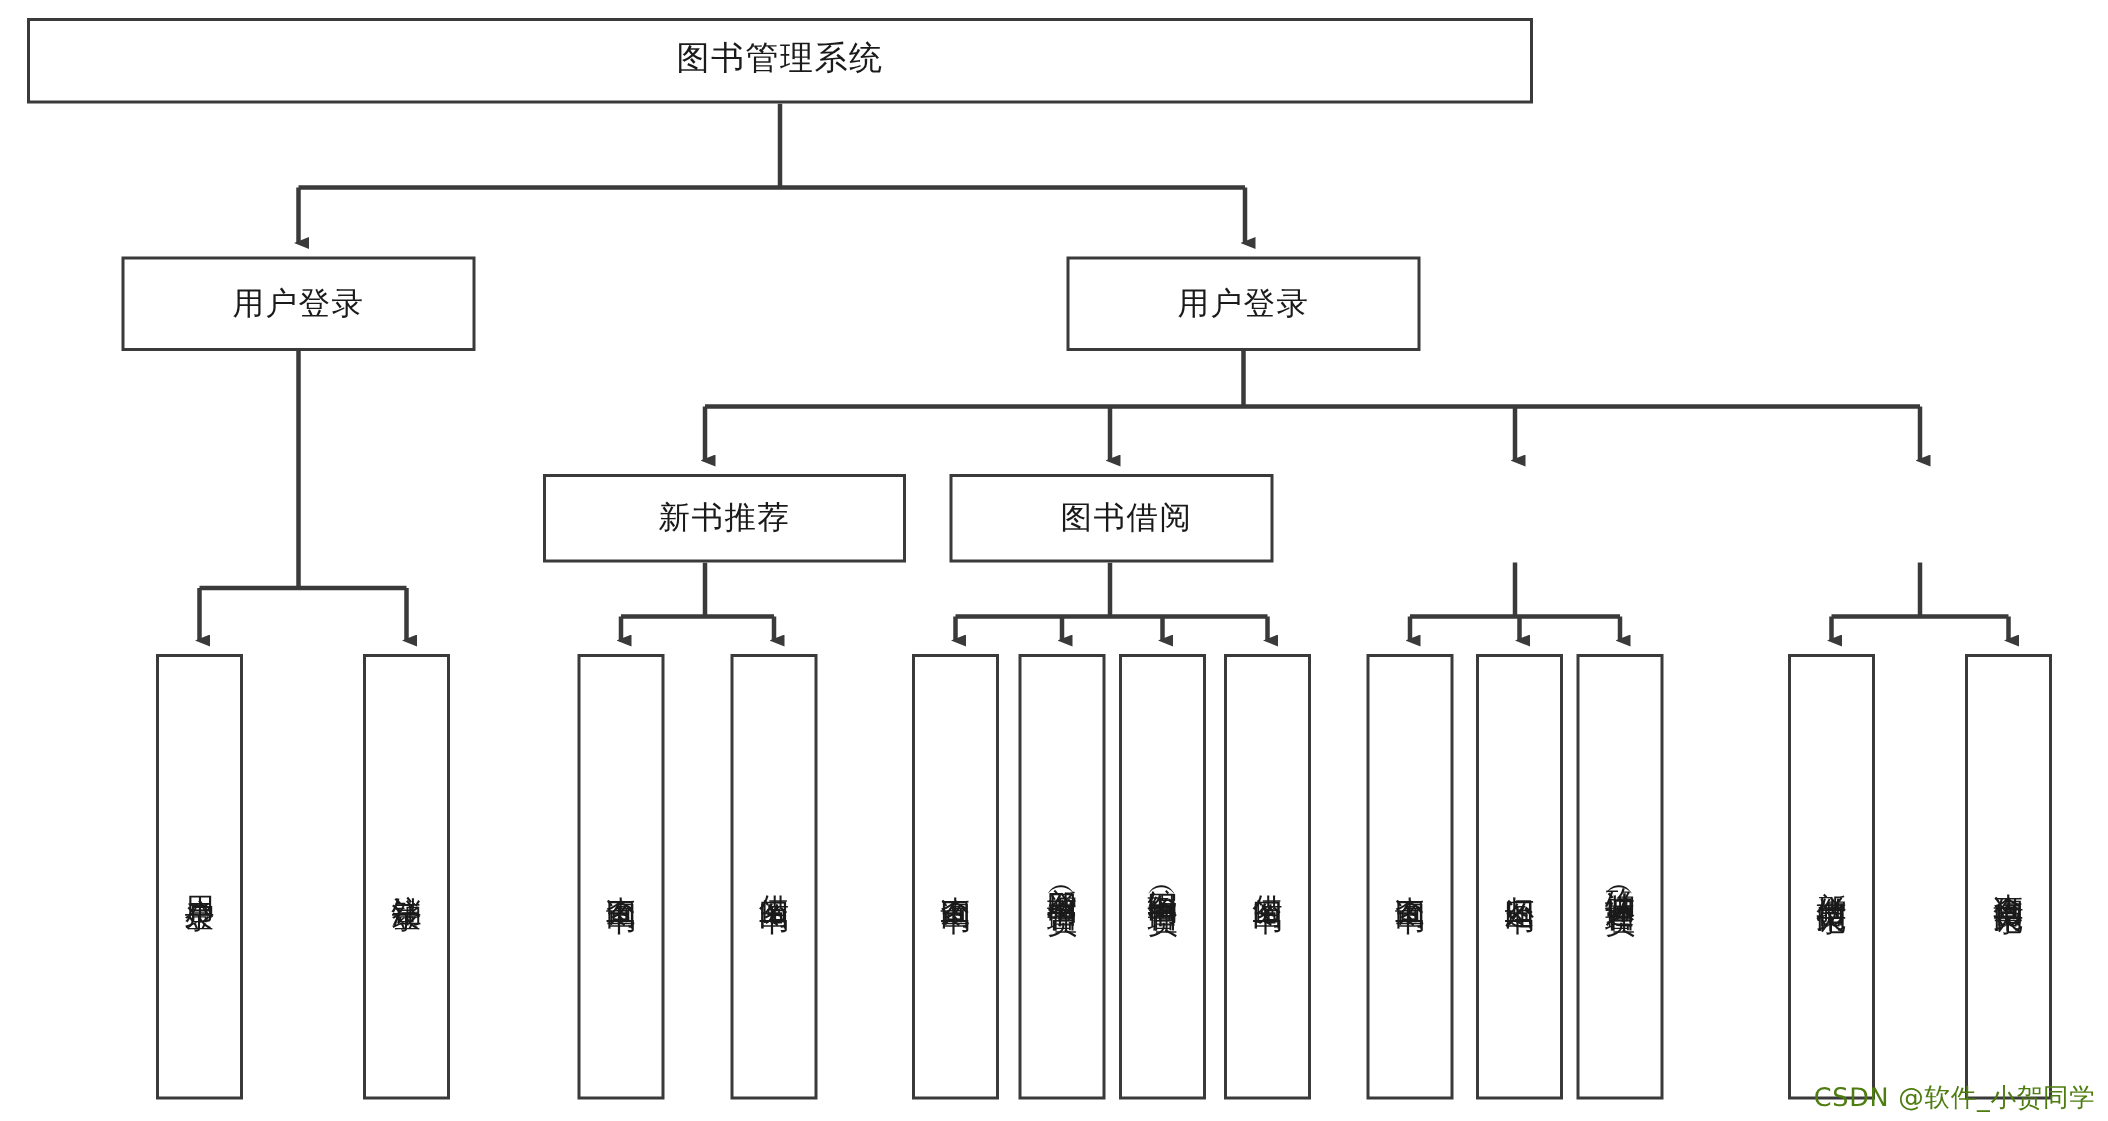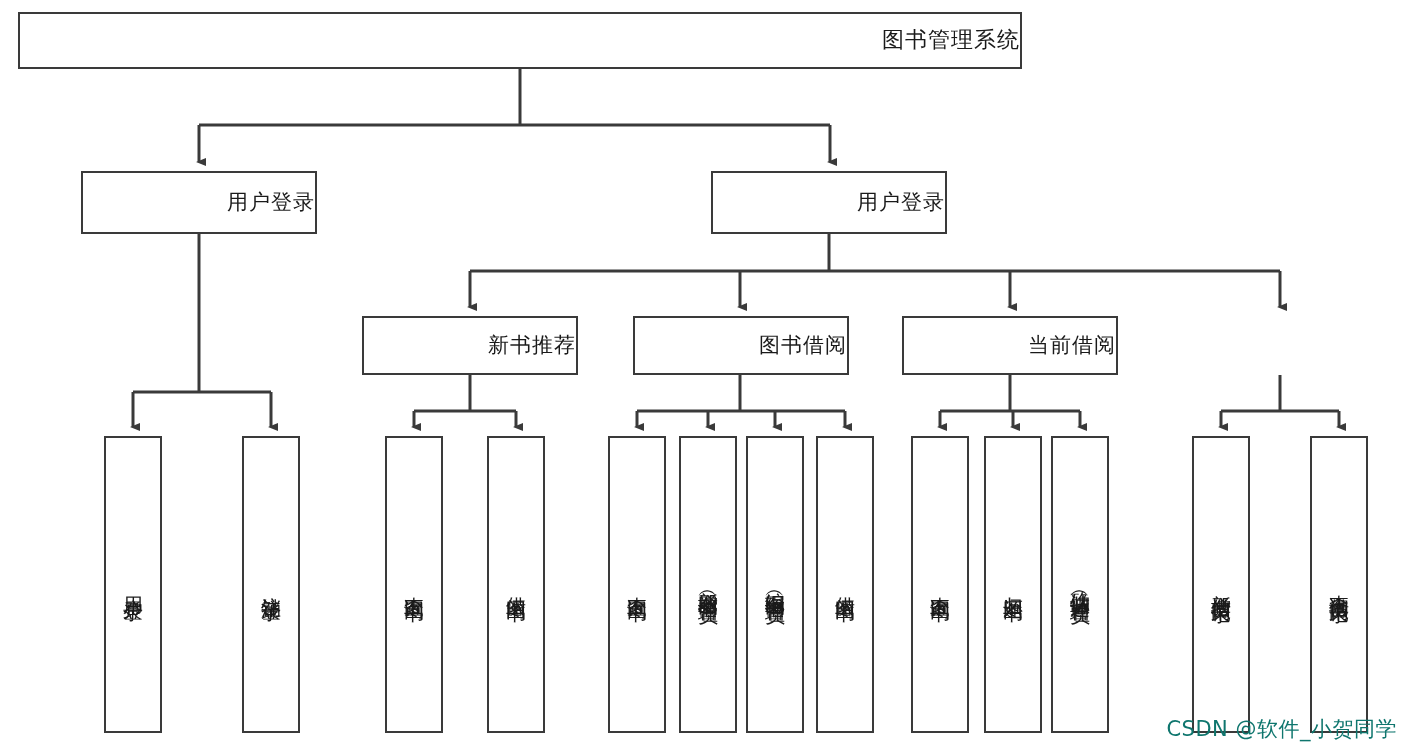--- a/index.html
+++ b/index.html
@@ -33,21 +33,20 @@
     background: #ffffff;
     display: flex;
     align-items: center;
     justify-content: center;
     color: #1a1a1a;
   }
   .node.horiz {
     font-size: 21px;
     letter-spacing: 1px;
     line-height: 1.2;
-    justify-content: flex-end;
   }
   .node.root {
     font-size: 22px;
   }
   .node.vert {
     align-items: center;
     justify-content: center;
     padding: 6px 0;
   }
   .vlabel {
@@ -59,22 +58,22 @@
     white-space: nowrap;
     text-align: center;
   }
   .hlabel {
     white-space: nowrap;
   }
   #watermark {
     position: absolute;
     right: 8px;
     bottom: 4px;
-    font-size: 21px;
-    color: #0f766e;
+    font-size: 17px;
+    color: #4d7c0f;
     letter-spacing: 0.5px;
     user-select: none;
     white-space: nowrap;
   }
 </style>
 </head>
 <body>
 
 <div id="canvas">
 
@@ -132,28 +131,25 @@
     <span class="hlabel">图书管理系统</span>
   </div>
 
   <div class="node horiz" style="left: 81px; top: 171px; width: 236px; height: 63px;">
     <span class="hlabel">用户登录</span>
   </div>
   <div class="node horiz" style="left: 711px; top: 171px; width: 236px; height: 63px;">
     <span class="hlabel">用户登录</span>
   </div>
 
-  <div class="node horiz" style="left: 362px; top: 316px; width: 216px; height: 59px;">
+  <div class="node horiz" style="left: 362px; top: 316px; width: 242px; height: 59px;">
     <span class="hlabel">新书推荐</span>
   </div>
   <div class="node horiz" style="left: 633px; top: 316px; width: 216px; height: 59px; padding-left: 20px;">
     <span class="hlabel">图书借阅</span>
-  </div>
-  <div class="node horiz" style="left: 902px; top: 316px; width: 216px; height: 59px;">
-    <span class="hlabel">当前借阅</span>
   </div>
 
   <div class="node vert" style="left: 104px; top: 436px; width: 58px; height: 297px;">
     <span class="vlabel">用户登录</span>
   </div>
   <div class="node vert" style="left: 242px; top: 436px; width: 58px; height: 297px;">
     <span class="vlabel">注销登录</span>
   </div>
   <div class="node vert" style="left: 385px; top: 436px; width: 58px; height: 297px;">
     <span class="vlabel">查询图书</span>

